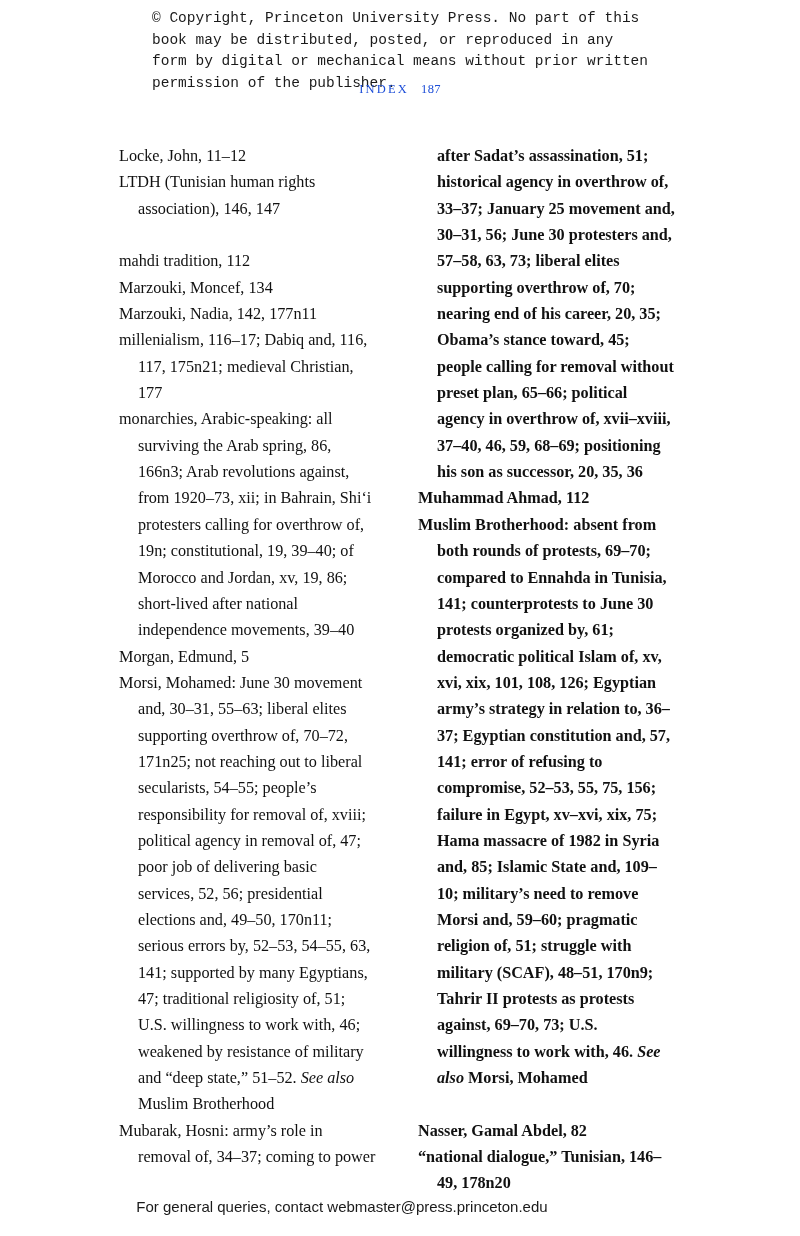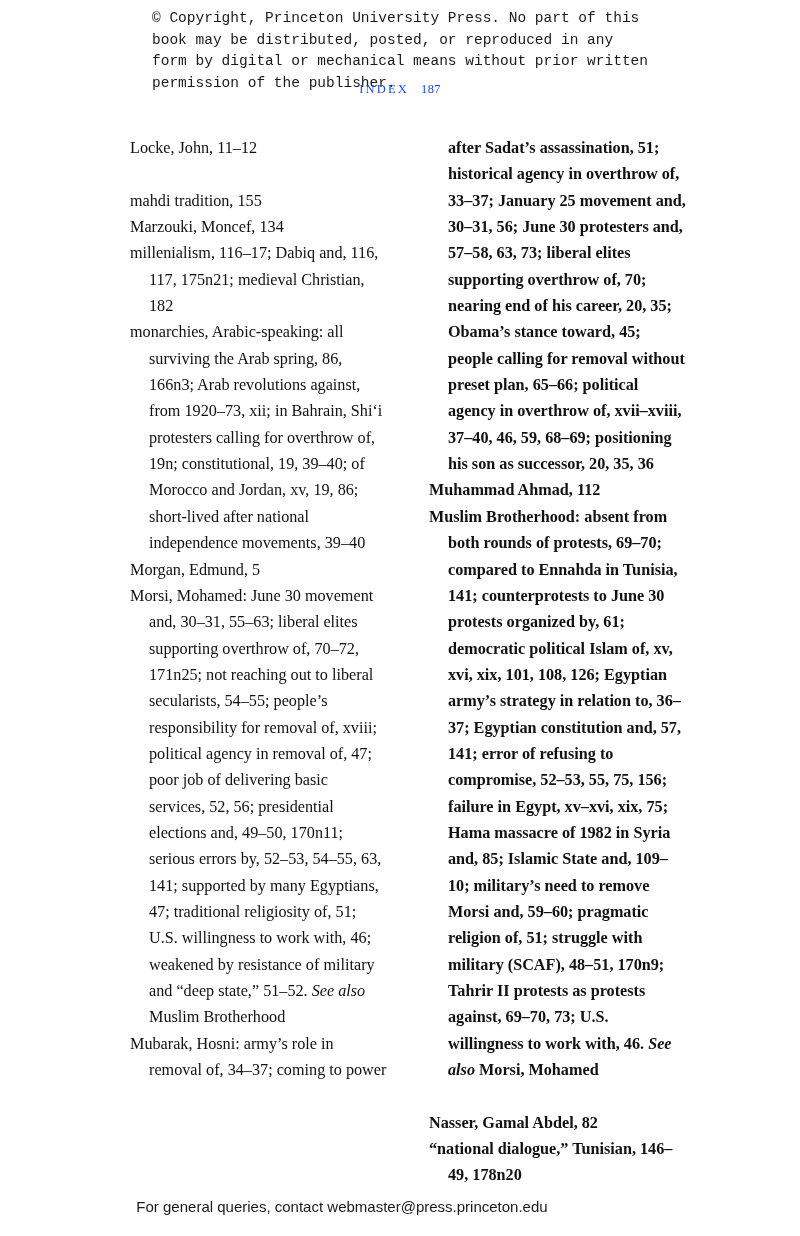--- a/index.html
+++ b/index.html
@@ -51,23 +51,22 @@
   
   .index-body {
     position: absolute;
     left: 119px;
     top: 127px;
     width: 566px;
     height: 965px;
   }
   .col {
     position: absolute;
-    top: 8px;
+    top: 16px;
     width: 258px;
-    margin-left: 11px;
   }
   .col-left  { left: 0px; }
   .col-right { left: 299px; font-weight: bold; }
 
   .entry {
     font-size: 16.2px;
     line-height: 26.35px;
     text-indent: -19px;
     padding-left: 19px;
     margin: 0;
@@ -90,26 +89,28 @@
 <div class="copyright">© Copyright, Princeton University Press. No part of this book may be distributed, posted, or reproduced in any form by digital or mechanical means without prior written permission of the publisher.</div>
 
 <div class="running-head">
   <span class="rh-label">INDEX</span><span class="rh-page">187</span>
 </div>
 
 <div class="index-body">
 
   <div class="col col-left">
     <p class="entry">Locke, John, 11–12</p>
+    <p class="entry">LTDH (Tunisian human rights association), 146, 147</p>
 
     <div class="section-gap"></div>
 
-    <p class="entry">mahdi tradition, 155</p>
+    <p class="entry">mahdi tradition, 112</p>
     <p class="entry">Marzouki, Moncef, 134</p>
-    <p class="entry">millenialism, 116–17; Dabiq and, 116, 117, 175n21; medieval Christian, 182</p>
+    <p class="entry">Marzouki, Nadia, 142, 177n11</p>
+    <p class="entry">millenialism, 116–17; Dabiq and, 116, 117, 175n21; medieval Christian, 177</p>
     <p class="entry">monarchies, Arabic-speaking: all surviving the Arab spring, 86, 166n3; Arab revolutions against, from 1920–73, xii; in Bahrain, Shi‘i protesters calling for overthrow of, 19n; constitutional, 19, 39–40; of Morocco and Jordan, xv, 19, 86; short-lived after national independence movements, 39–40</p>
     <p class="entry">Morgan, Edmund, 5</p>
 
     <p class="entry"><span>Morsi, Mohamed: June 30 movement and, 30–31, 55–63; liberal elites supporting overthrow of, 70–72, 171n25; not reaching out to liberal secularists, 54–55; people’s responsibility for removal of, xviii; political agency in removal of, 47; poor job of delivering basic services, 52, 56; presidential elections and, 49–50, 170n11; serious errors by, 52–53, 54–55, 63, 141; supported by many Egyptians, 47; traditional religiosity of, 51; U.S. willingness to work with, 46; weakened by resistance of military and “deep state,” 51–52. </span><span class="it">See also</span><span> Muslim Brotherhood</span></p>
 
     <p class="entry">Mubarak, Hosni: army’s role in removal of, 34–37; coming to power</p>
   </div>
 
   <div class="col col-right">
     <p class="entry cont">after Sadat’s assassination, 51; historical agency in overthrow of, 33–37; January 25 movement and, 30–31, 56; June 30 protesters and, 57–58, 63, 73; liberal elites supporting overthrow of, 70; nearing end of his career, 20, 35; Obama’s stance toward, 45; people calling for removal without preset plan, 65–66; political agency in overthrow of, xvii–xviii, 37–40, 46, 59, 68–69; positioning his son as successor, 20, 35, 36</p>

